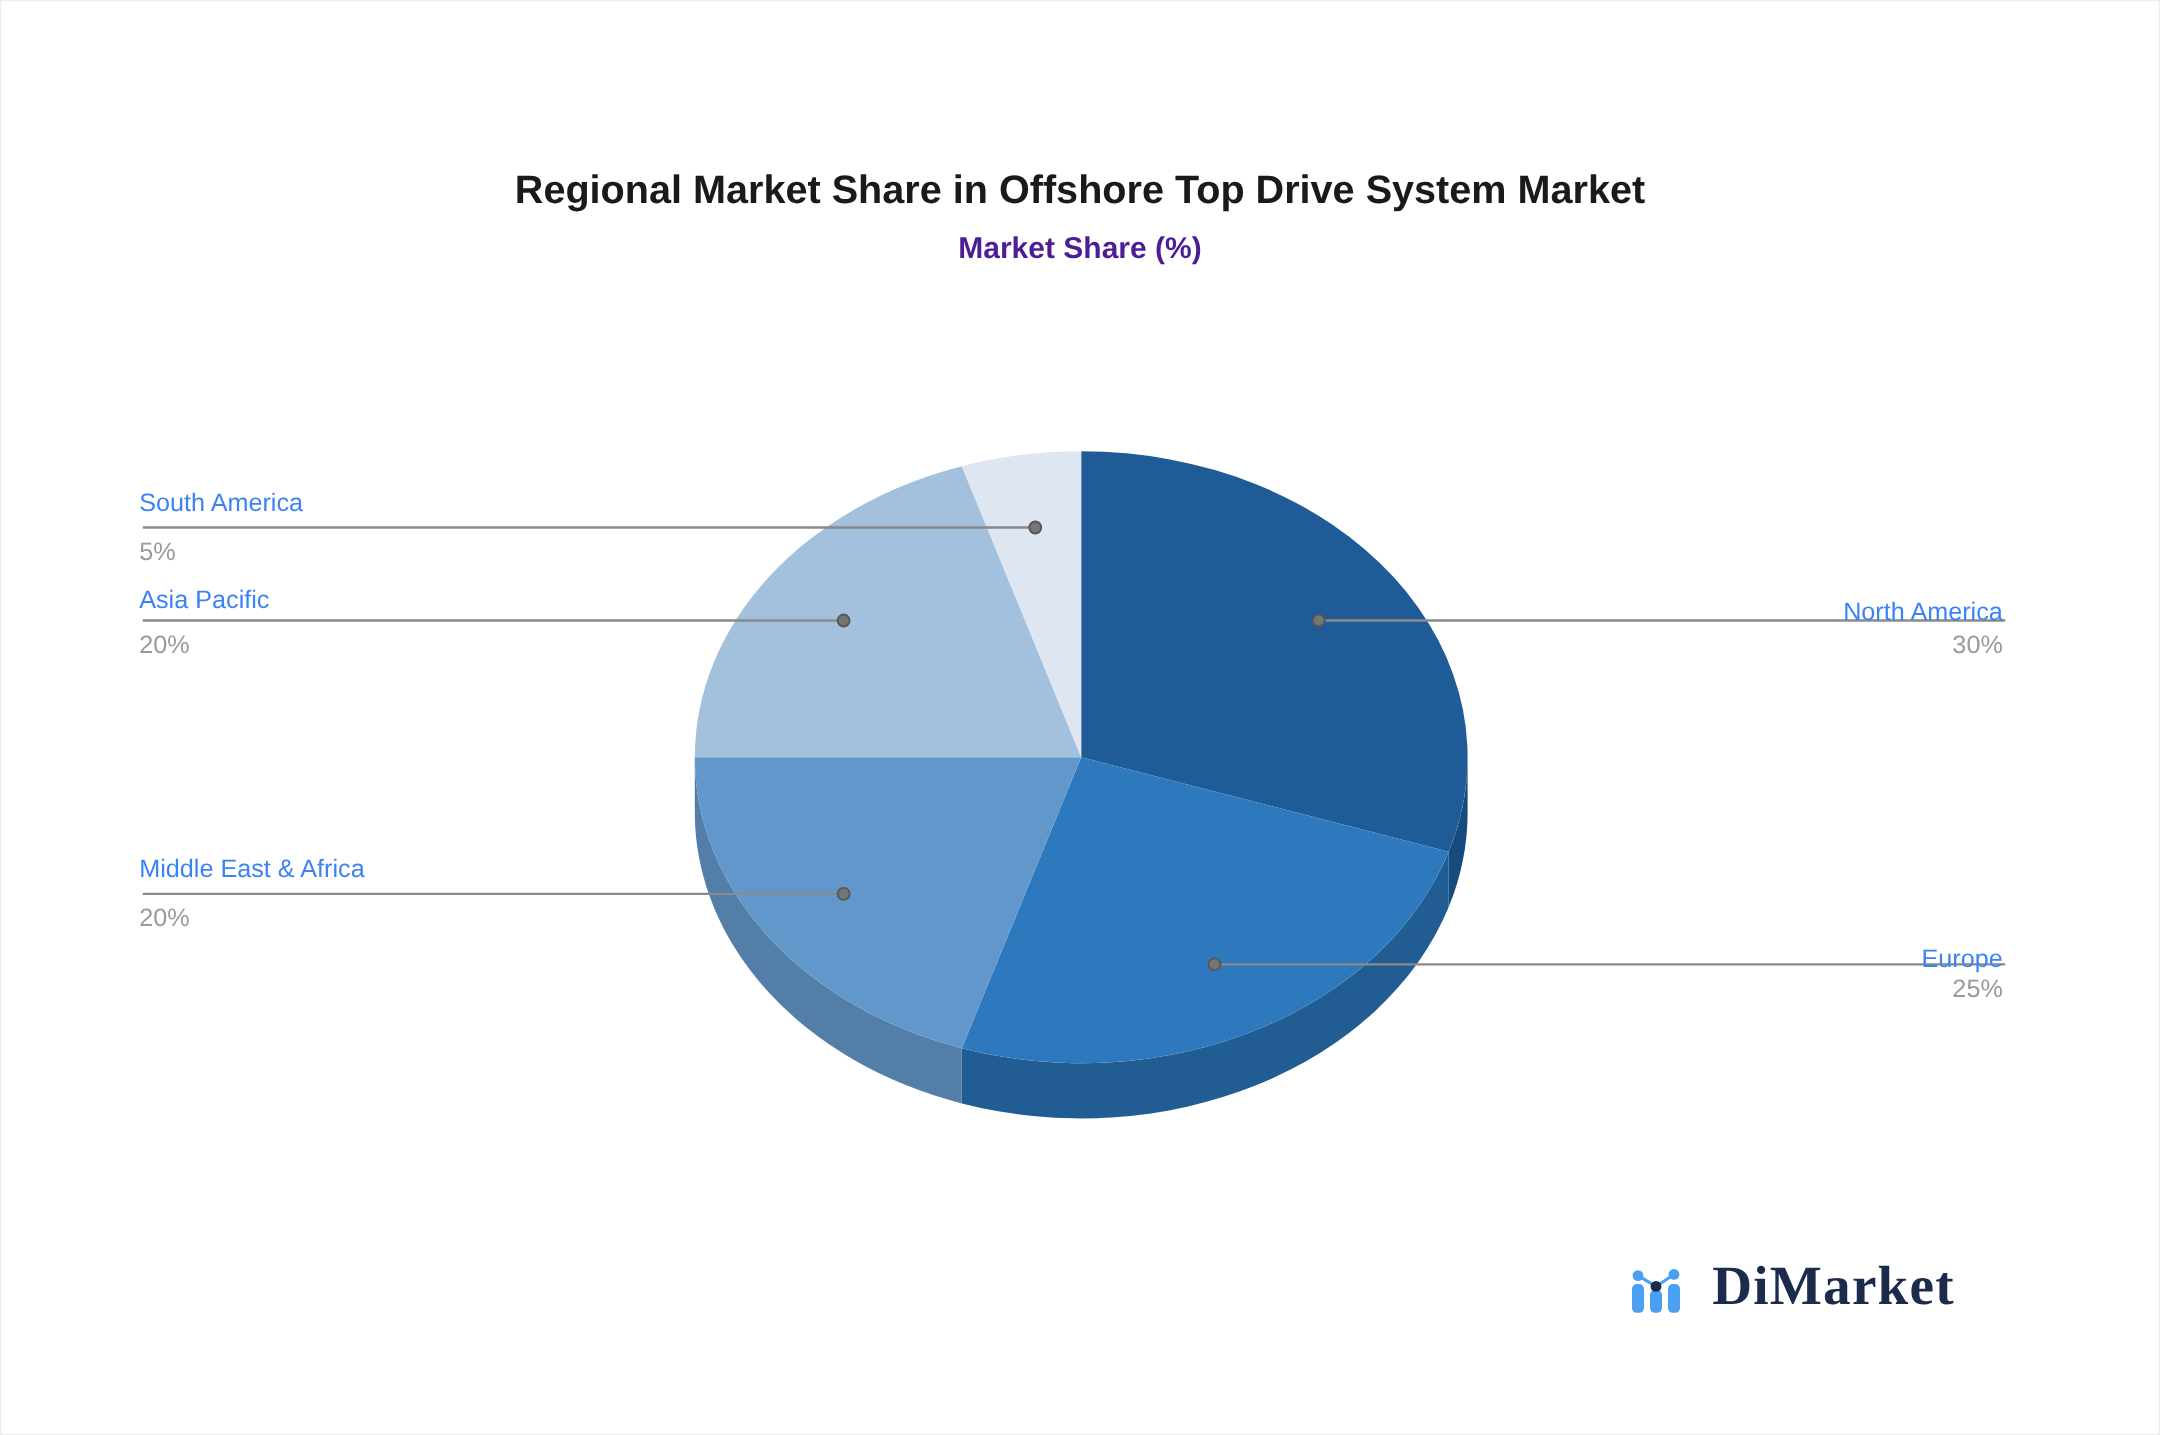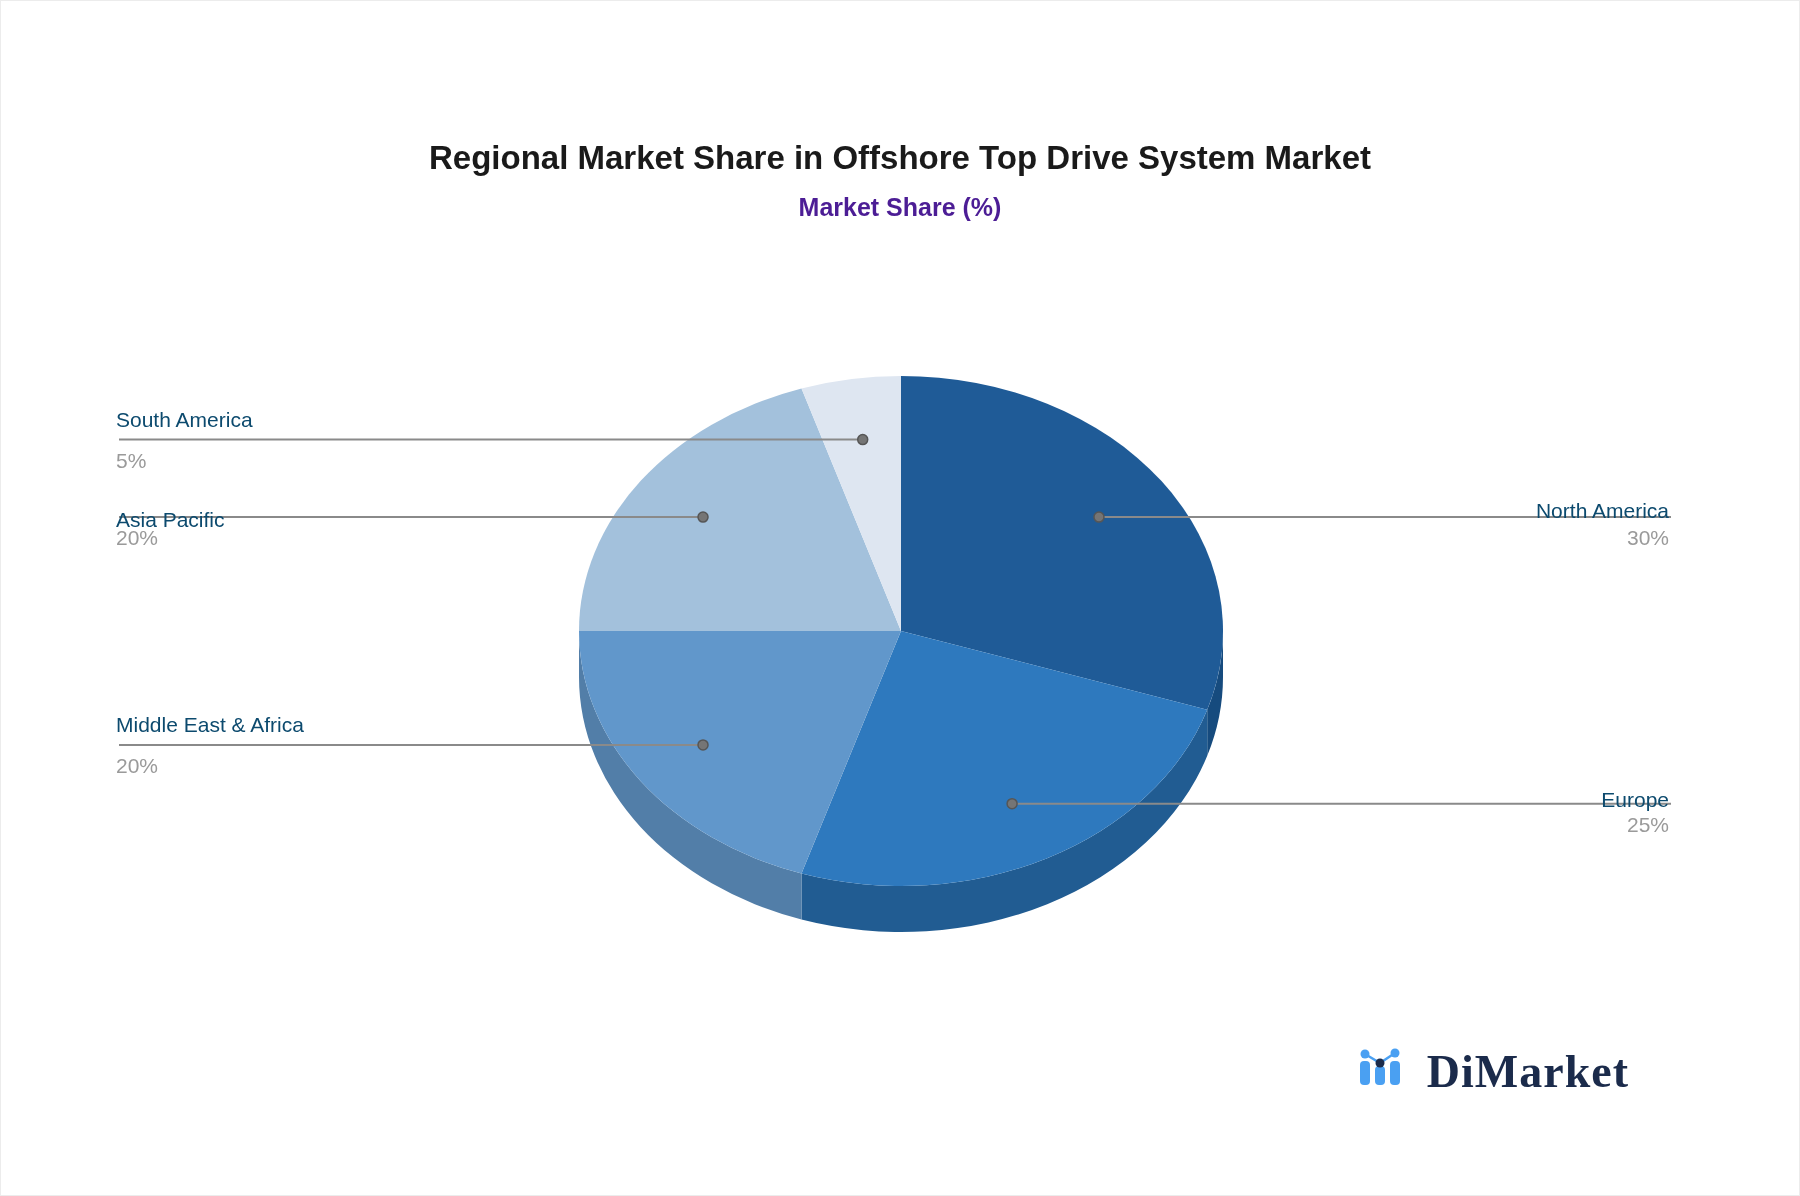--- a/index.html
+++ b/index.html
@@ -22,27 +22,27 @@
     text-align:center;
     font-size:25px;font-weight:700;color:#4c1d95;
   }
   #pie-svg{position:absolute;left:0;top:0;}
   .callout-label, .callout-pct{
     position:absolute;
     font-size:21px;
     line-height:24px;
     white-space:nowrap;
   }
-  .callout-label{color:#0c4a6e;}
+  .callout-label{color:#3b82f6;}
   .callout-pct{color:#9a9a9a;}
   .side-left{left:115px;text-align:left;}
   .side-right{right:130px;text-align:right;}
   #logo{
     position:absolute;top:1044px;right:170px;
-    display:flex;align-items:flex-start;gap:24px;
+    display:flex;align-items:flex-end;gap:24px;
   }
   #logo-text{
     font-family:"Liberation Serif", serif;
     font-size:46px;font-weight:600;color:#1b2b4b;
     letter-spacing:1px;
   }
 </style>
 </head>
 <body>
 
@@ -74,21 +74,21 @@
 
   <div class="callout-label side-right" style="top: 498px;">North America</div>
   <div class="callout-pct   side-right" style="top: 525.087px;">30%</div>
 
   <div class="callout-label side-right" style="top: 770.677px; margin-top: 16px;">Europe</div>
   <div class="callout-pct   side-right" style="top: 811.677px;">25%</div>
 
   <div class="callout-label side-left" style="top: 711.913px;">Middle East &amp; Africa</div>
   <div class="callout-pct   side-left" style="top: 752.913px;">20%</div>
 
-  <div class="callout-label side-left" style="top: 507px;">Asia Pacific</div>
+  <div class="callout-label side-left" style="top: 488px;">Asia Pacific</div>
   <div class="callout-pct   side-left" style="top: 525.087px;">20%</div>
 
   <div class="callout-label side-left" style="top: 406.586px;">South America</div>
   <div class="callout-pct   side-left" style="top: 447.586px;">5%</div>
 
   <div id="logo">
     <svg width="46" height="44" viewBox="0 0 46 44">
       <rect x="3" y="16" width="10" height="24" rx="4" fill="#4AA0F2"></rect>
       <rect x="18" y="21" width="10" height="19" rx="4" fill="#4AA0F2"></rect>
       <rect x="33" y="16" width="10" height="24" rx="4" fill="#4AA0F2"></rect>

